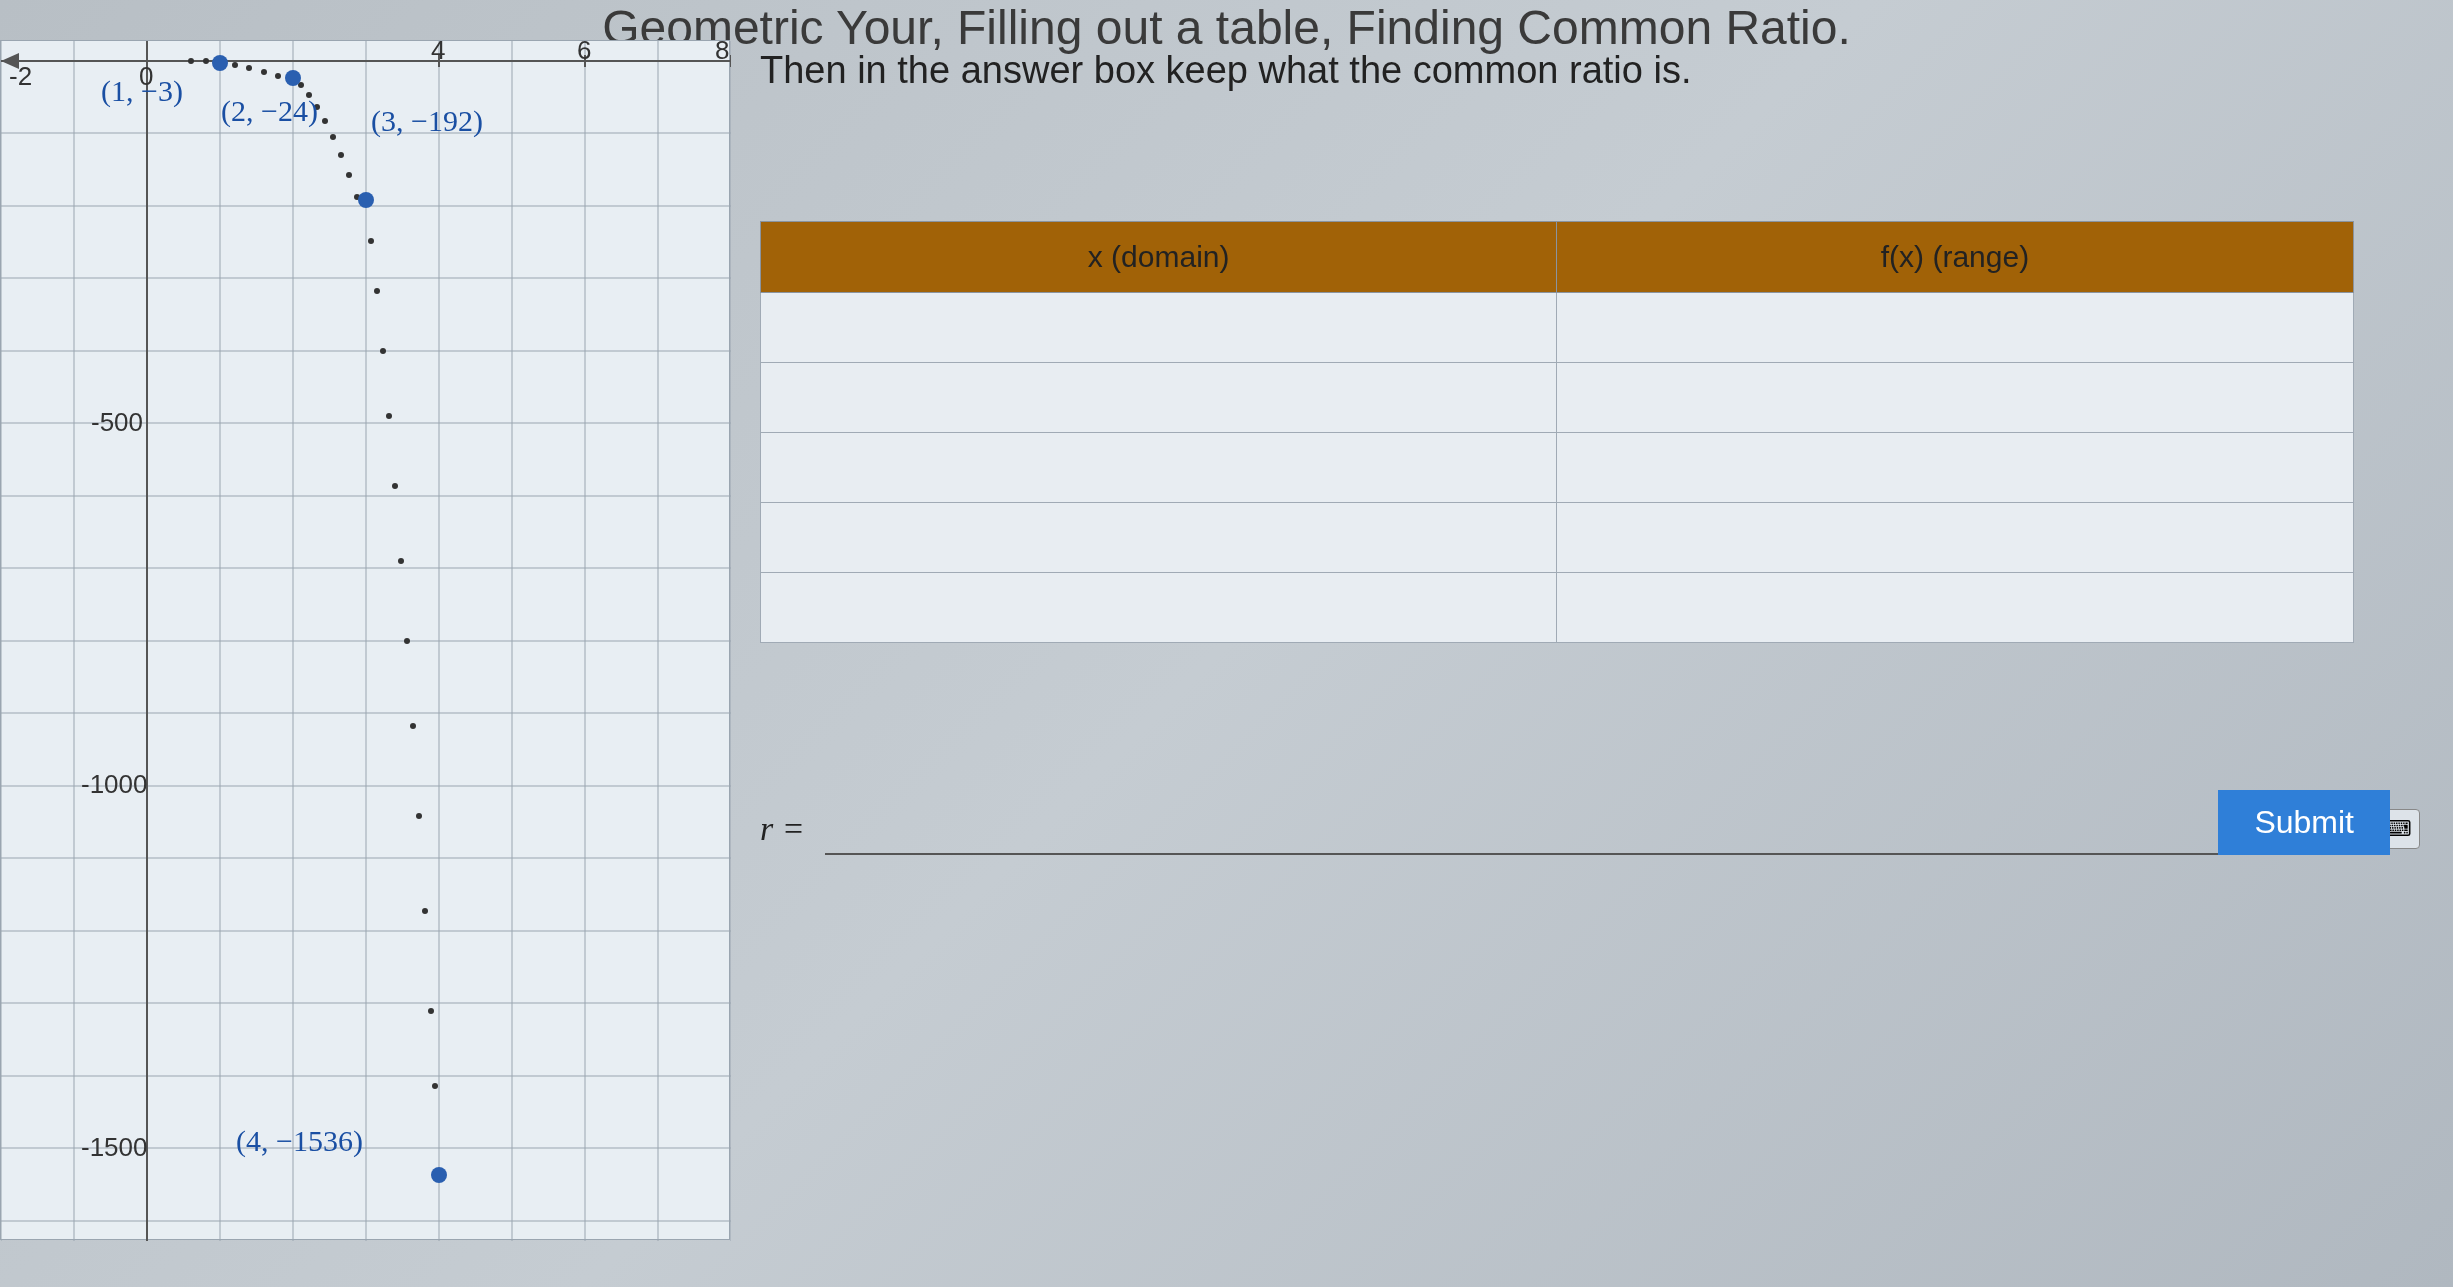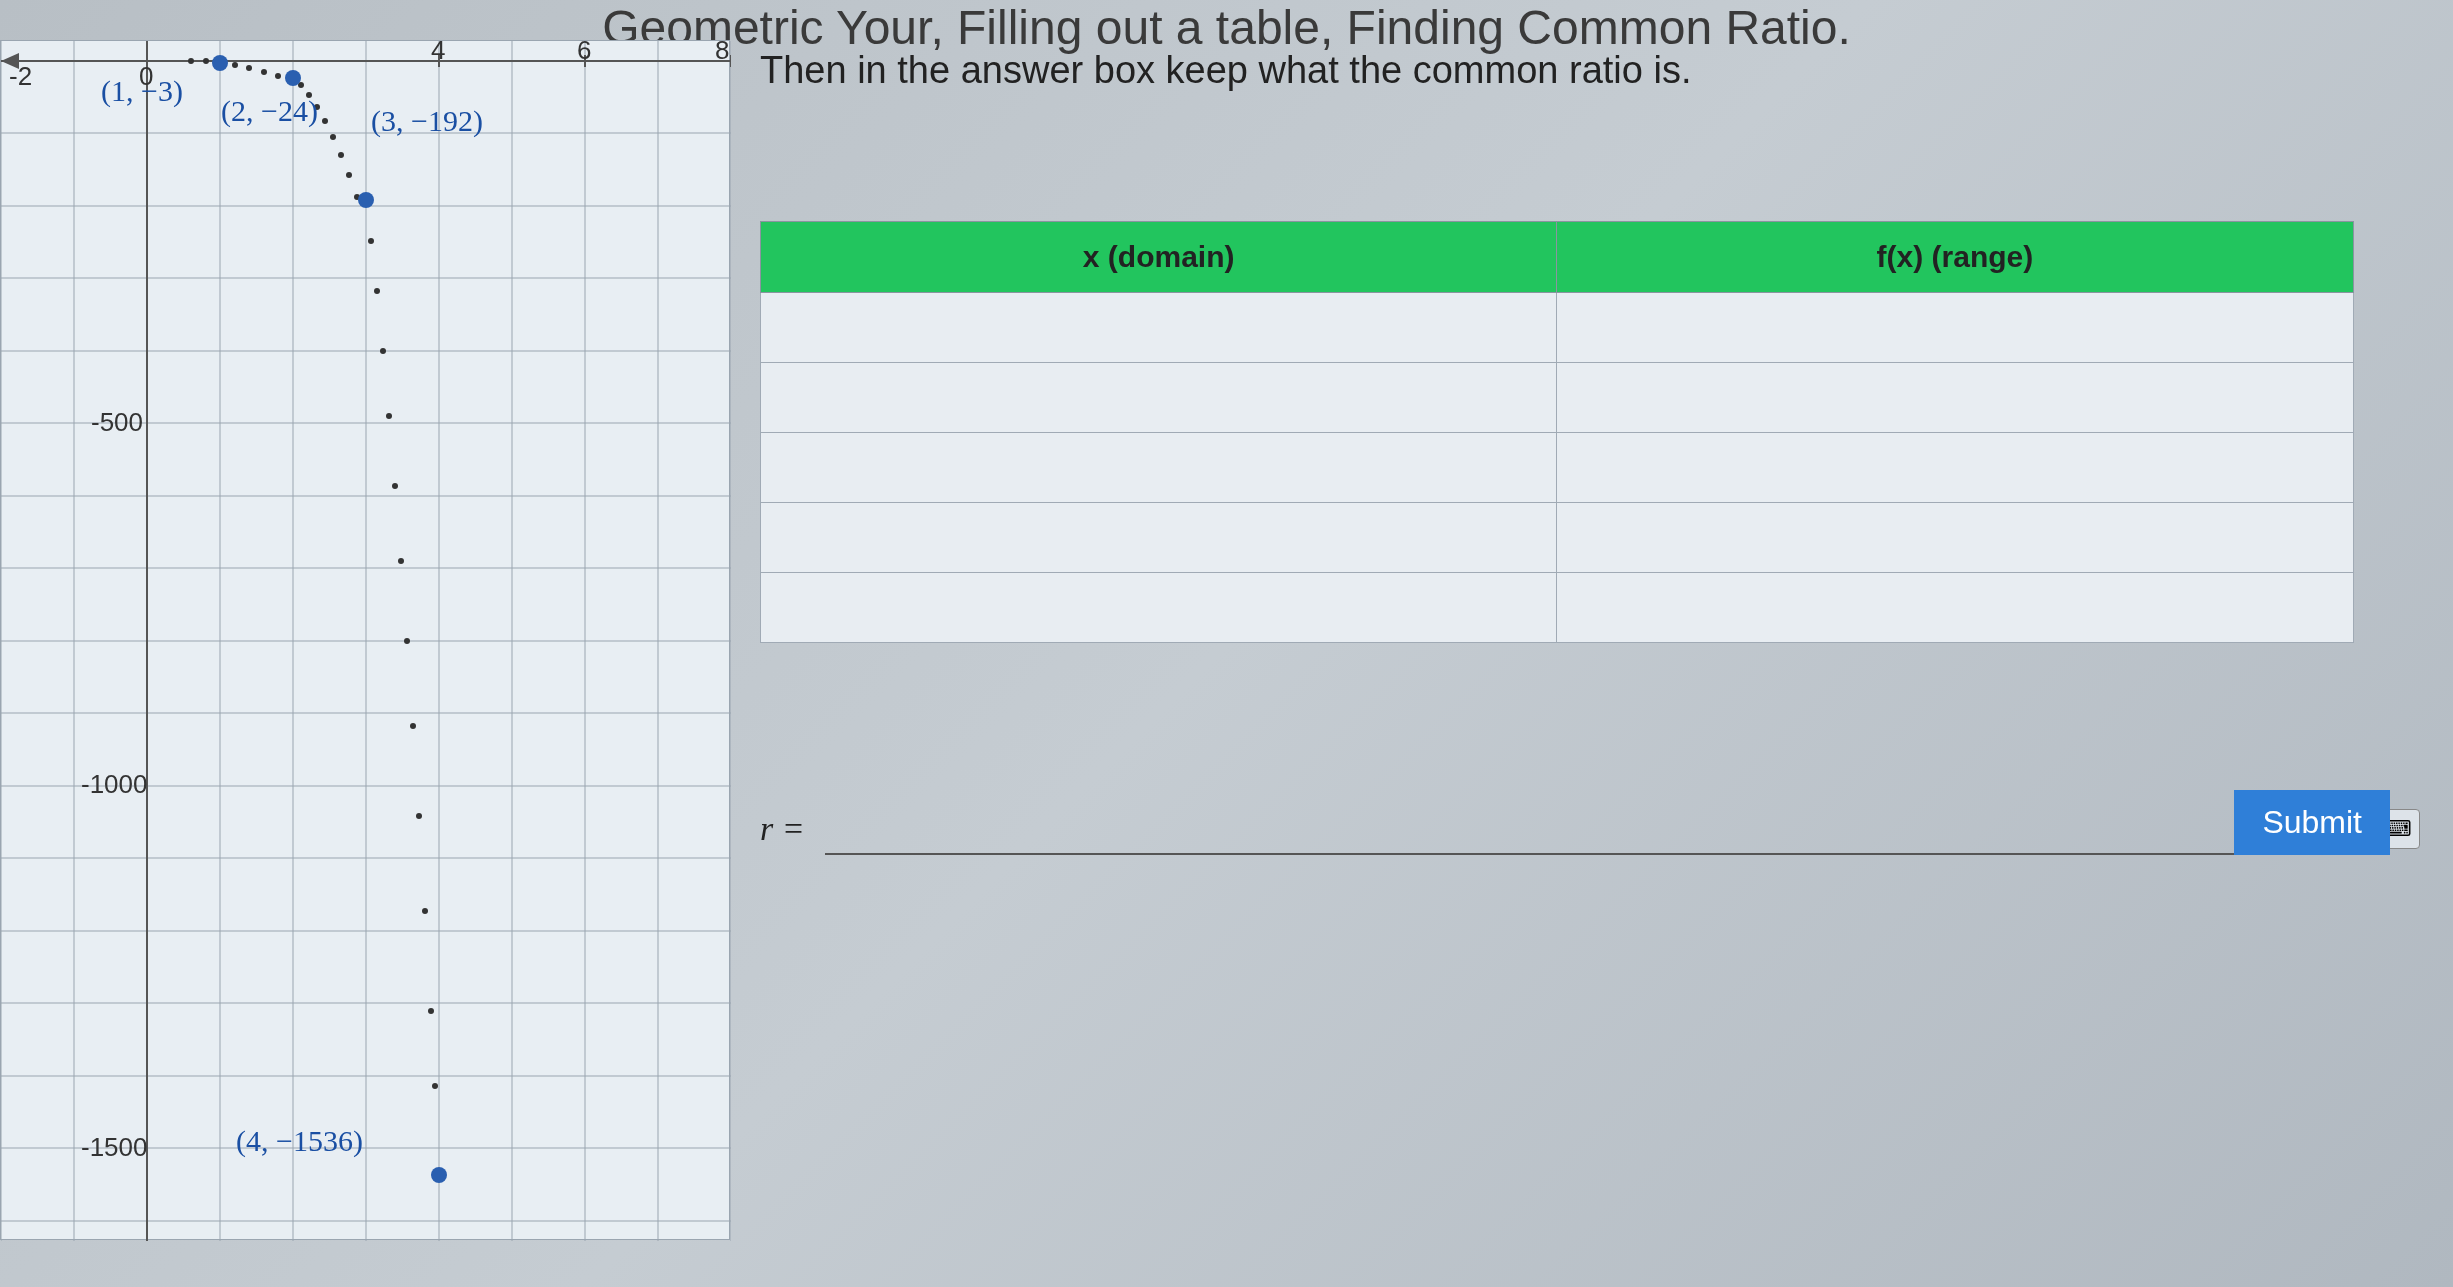--- a/index.html
+++ b/index.html
@@ -48,24 +48,24 @@
     margin-bottom: 30px;
     line-height: 1.6;
   }
   .data-table {
     margin-top: 120px;
     border-collapse: collapse;
     width: 96%;
     background: #e4e9ef;
   }
   .data-table th {
-    background: #22c55e;
+    background: #a16207;
     border: 1px solid #8a94a0;
     font-size: 30px;
-    font-weight: bold;
+    font-weight: normal;
     color: #222;
     padding: 18px 10px;
     width: 50%;
   }
   .data-table td {
     border: 1px solid #a0aab5;
     height: 70px;
     background: #e8edf2;
     padding: 8px;
   }
@@ -112,21 +112,21 @@
     cursor: pointer;
     font-size: 22px;
   }
   .submit-btn {
     position: absolute;
     right: 30px;
     bottom: 0;
     background: #2f7fd8;
     color: #fff;
     font-size: 32px;
-    padding: 14px 28px;
+    padding: 14px 36px;
     border: none;
     cursor: pointer;
   }
 </style>
 </head>
 <body>
 
 <div class="page-title">Geometric Your, Filling out a table, Finding Common Ratio.</div>
 
 <div class="graph-area">

